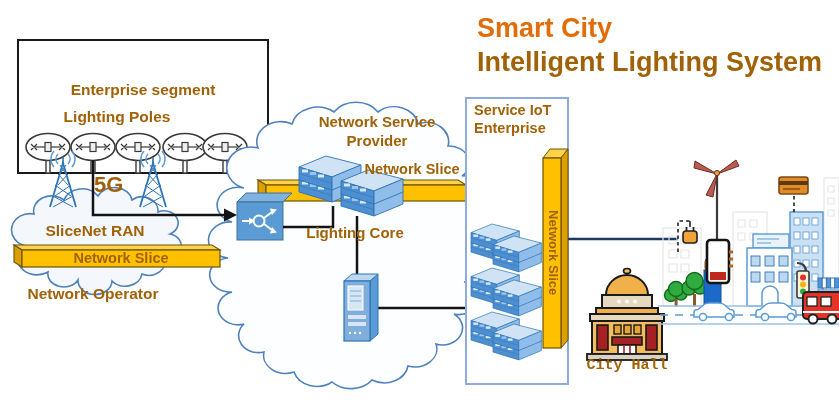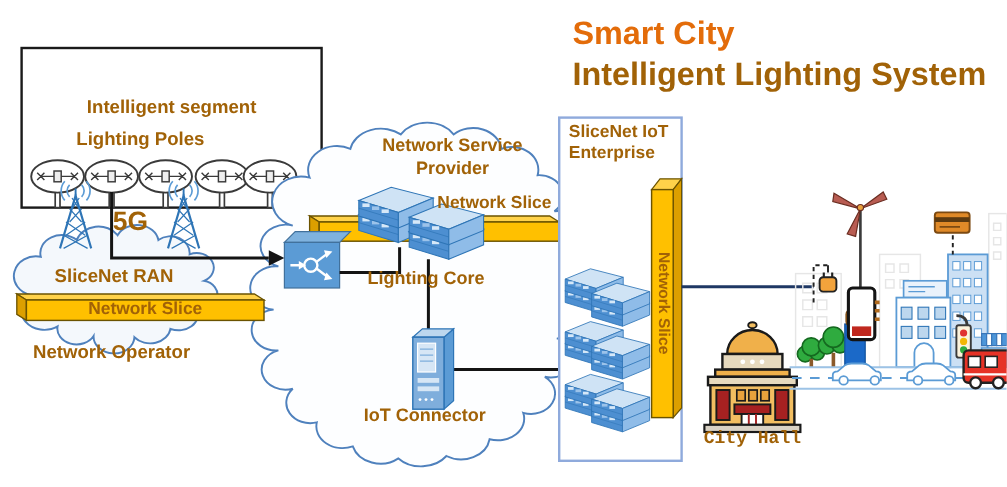--- a/index.html
+++ b/index.html
@@ -329,28 +329,27 @@
       <rect x="821" y="297" width="10" height="9" fill="#ffffff" stroke="#222222" stroke-width="1.3"></rect>
       <line x1="803" y1="312" x2="839" y2="312" stroke="#ffffff" stroke-width="2"></line>
       <circle cx="813" cy="319" r="4.5" fill="#ffffff" stroke="#222222" stroke-width="2"></circle>
       <circle cx="832" cy="319" r="4.5" fill="#ffffff" stroke="#222222" stroke-width="2"></circle>
     </g>
   </g>
 </svg>
 
 <div class="lbl t-smart">Smart City</div>
 <div class="lbl t-sys">Intelligent Lighting System</div>
-<div class="lbl t-ent-title">Intelligent segment</div>
+<div class="lbl t-ent-title">Enterprise segment</div>
 <div class="lbl t-ent-sub">Lighting Poles</div>
 <div class="lbl t-5g">5G</div>
 <div class="lbl t-ran">SliceNet RAN</div>
 <div class="lbl t-ran-slice">Network Slice</div>
 <div class="lbl t-op">Network Operator</div>
 <div class="lbl t-nsp">Network Service Provider</div>
 <div class="lbl t-nsp-slice">Network Slice</div>
 <div class="lbl t-core">Lighting Core</div>
-<div class="lbl t-iotc">IoT Connector</div>
-<div class="lbl t-boxt">SliceNet IoT
+<div class="lbl t-boxt">Service IoT
 Enterprise</div>
 <div class="lbl t-vslice">Network Slice</div>
 <div class="lbl t-cityhall">City Hall</div>
 
 </div>
 
 </body></html>

